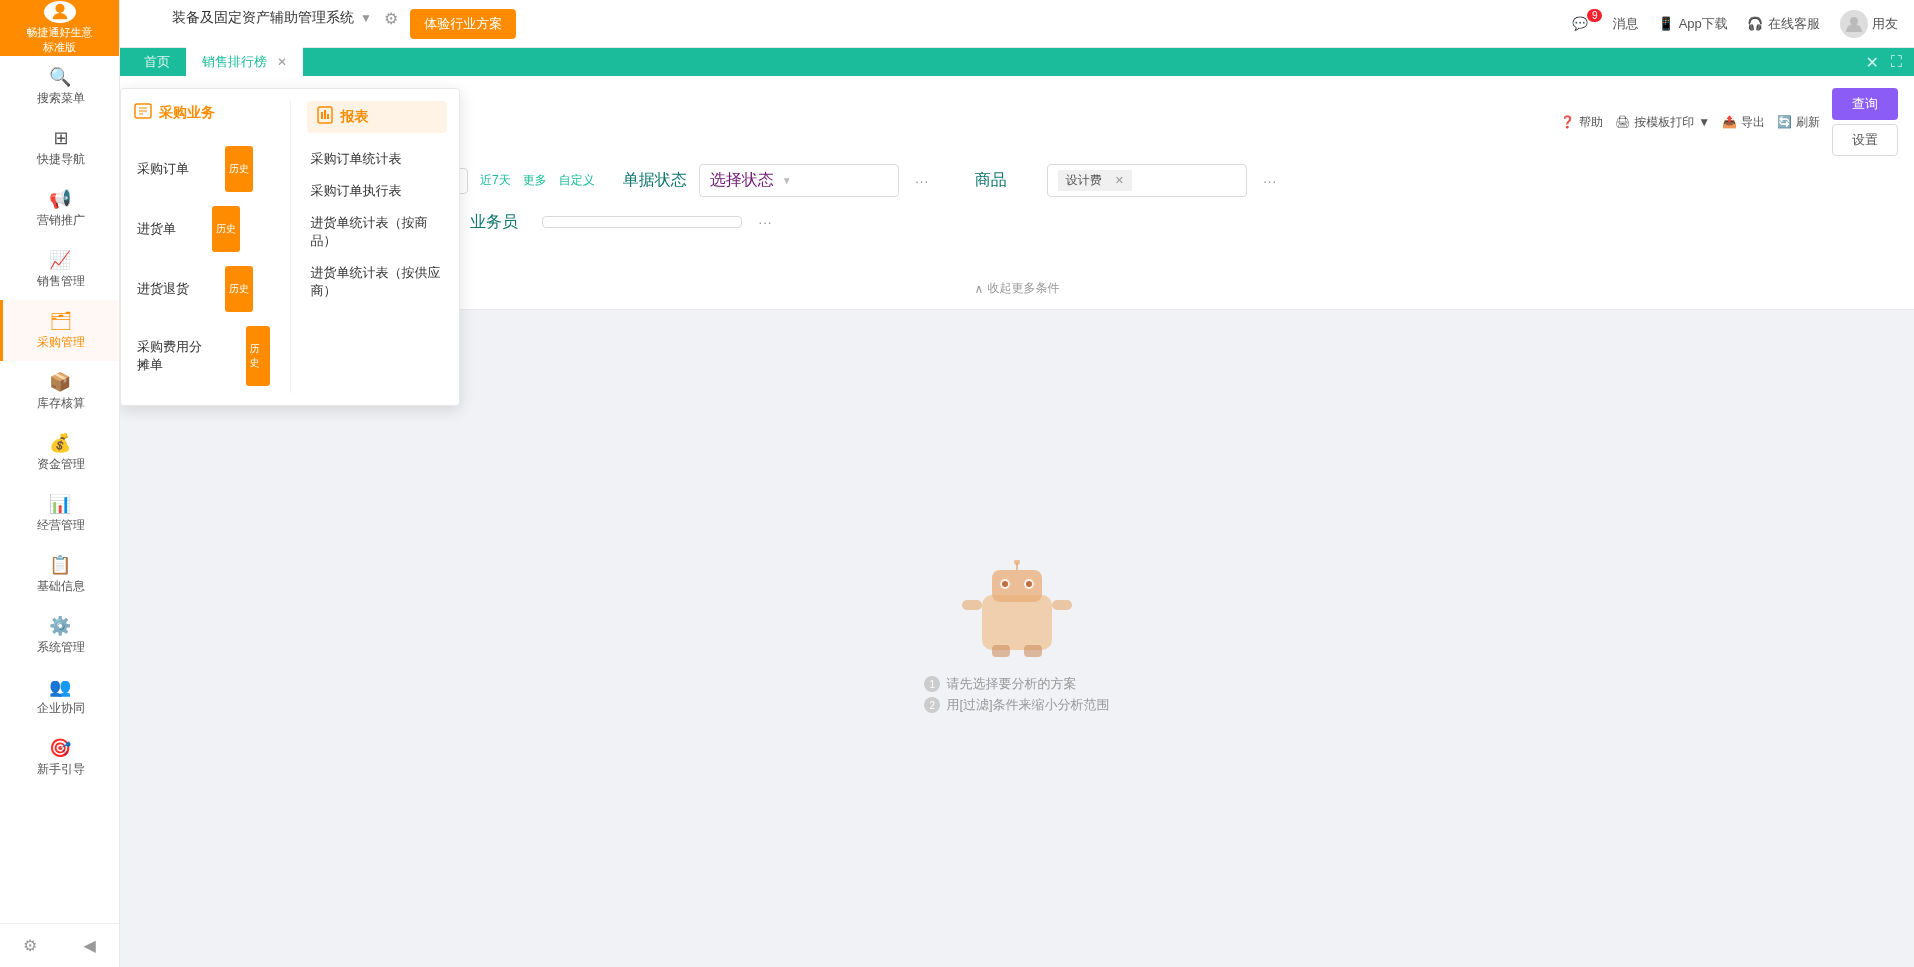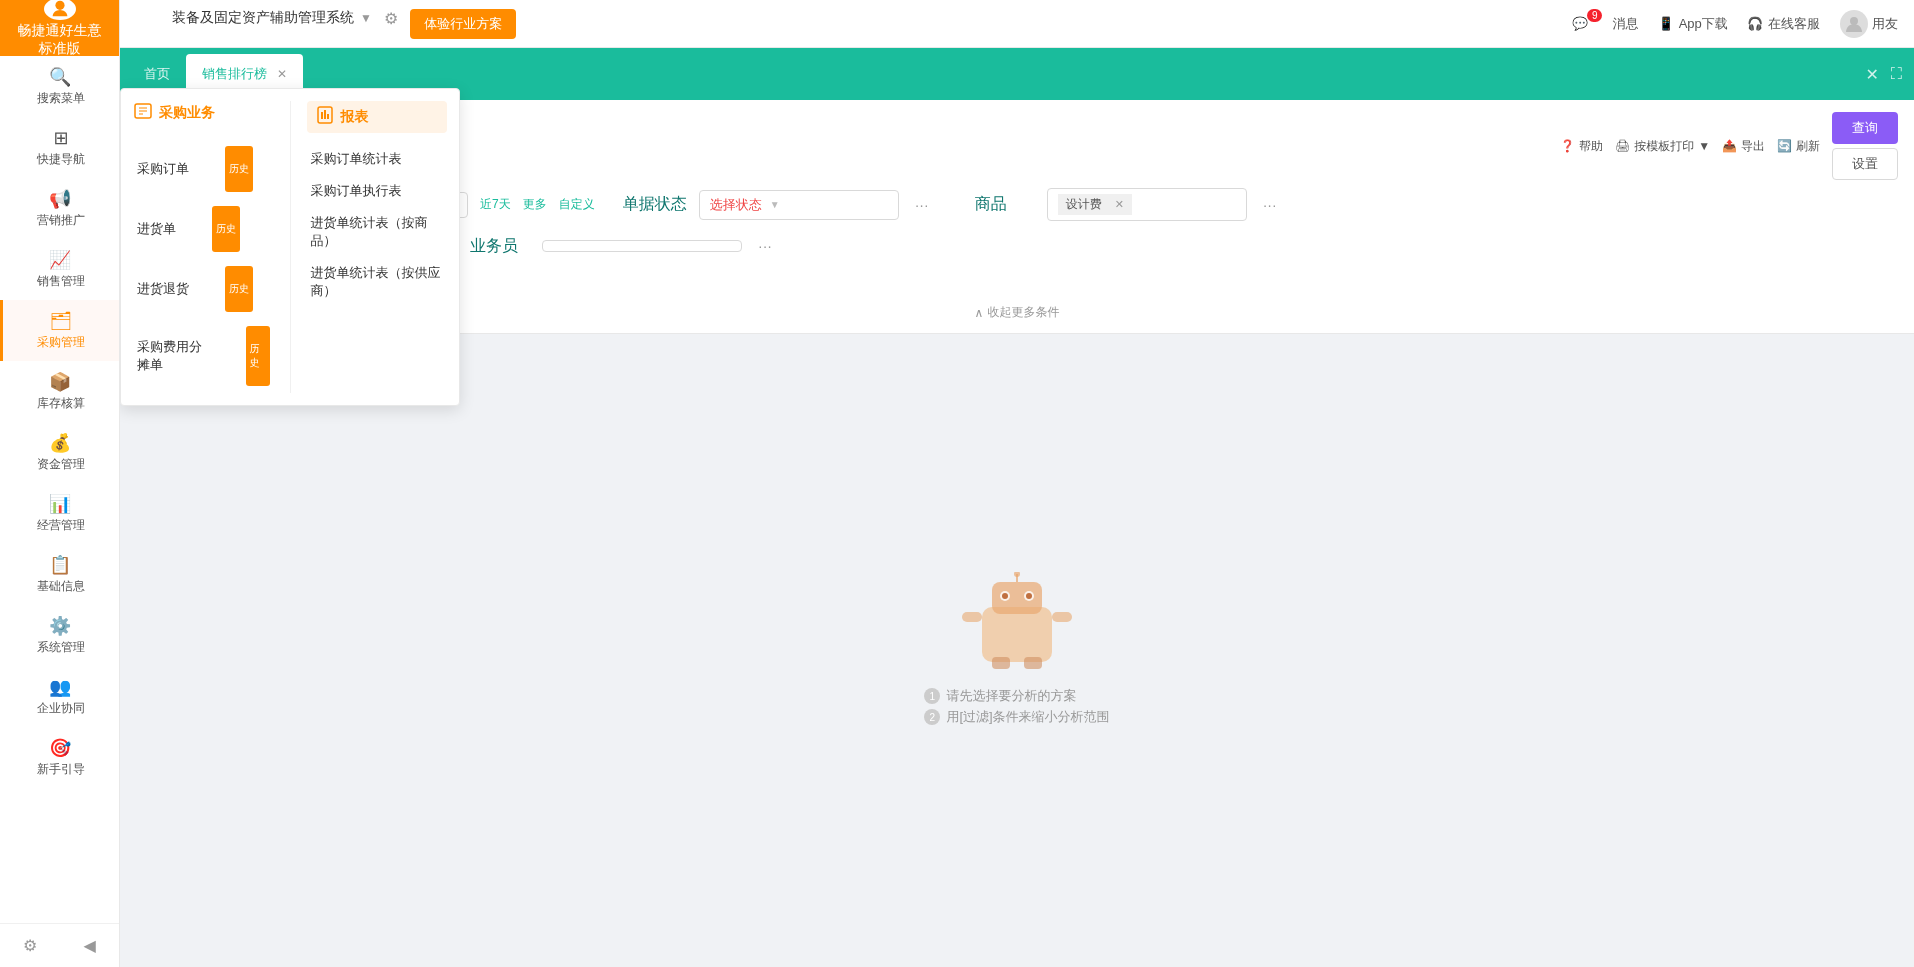--- a/index.html
+++ b/index.html
@@ -30,21 +30,21 @@
       width: 32px;
       height: 32px;
       background: #fff;
       border-radius: 50%;
       display: flex;
       align-items: center;
       justify-content: center;
       margin-bottom: 2px;
     }
     .sidebar-logo .logo-icon svg { width: 22px; height: 22px; }
-    .sidebar-logo .logo-text { font-size: 14px; color: #fff; }
+    .sidebar-logo .logo-text { font-size: 11px; color: #fff; }
     .sidebar-nav { flex: 1; overflow-y: auto; }
     .sidebar-item {
       display: flex;
       flex-direction: column;
       align-items: center;
       padding: 10px 4px;
       cursor: pointer;
       color: #555;
       font-size: 12px;
       border-left: 3px solid transparent;
@@ -95,21 +95,21 @@
     .header-action { display: flex; align-items: center; gap: 4px; color: #555; cursor: pointer; font-size: 13px; }
     .user-avatar {
       width: 28px; height: 28px; border-radius: 50%;
       background: #ddd;
       display: flex; align-items: center; justify-content: center;
       color: #666; font-size: 12px;
     }
 
     
     .tab-bar {
-      height: 52px;
+      height: 28px;
       background: #1abc9c;
       display: flex;
       align-items: center;
       padding: 0 8px;
       gap: 0;
     }
     .tab {
       height: 40px;
       display: flex;
       align-items: center;
@@ -531,21 +531,21 @@
           <span>2024-01-01</span>
           <span class="sep">~</span>
           <span>2024-12-31</span>
         </div>
         <span class="date-quick">近7天</span>
         <span class="date-quick">更多</span>
         <span class="date-quick">自定义</span>
 
         <span class="filter-label" style="margin-left:16px;">单据状态</span>
         <div class="filter-input medium">
-          <span style="color:#ef4444;font-size:13px;">选择状态</span>
+          <span style="color:#701a75;font-size:16px;">选择状态</span>
           <span class="down-arrow">▼</span>
         </div>
         <span class="filter-dots">···</span>
 
         <span class="filter-label" style="margin-left:34px;">商品</span>
         <div class="filter-input medium">
           <div class="filter-tag">
             <span>设计费</span>
             <span class="remove">✕</span>
           </div>

